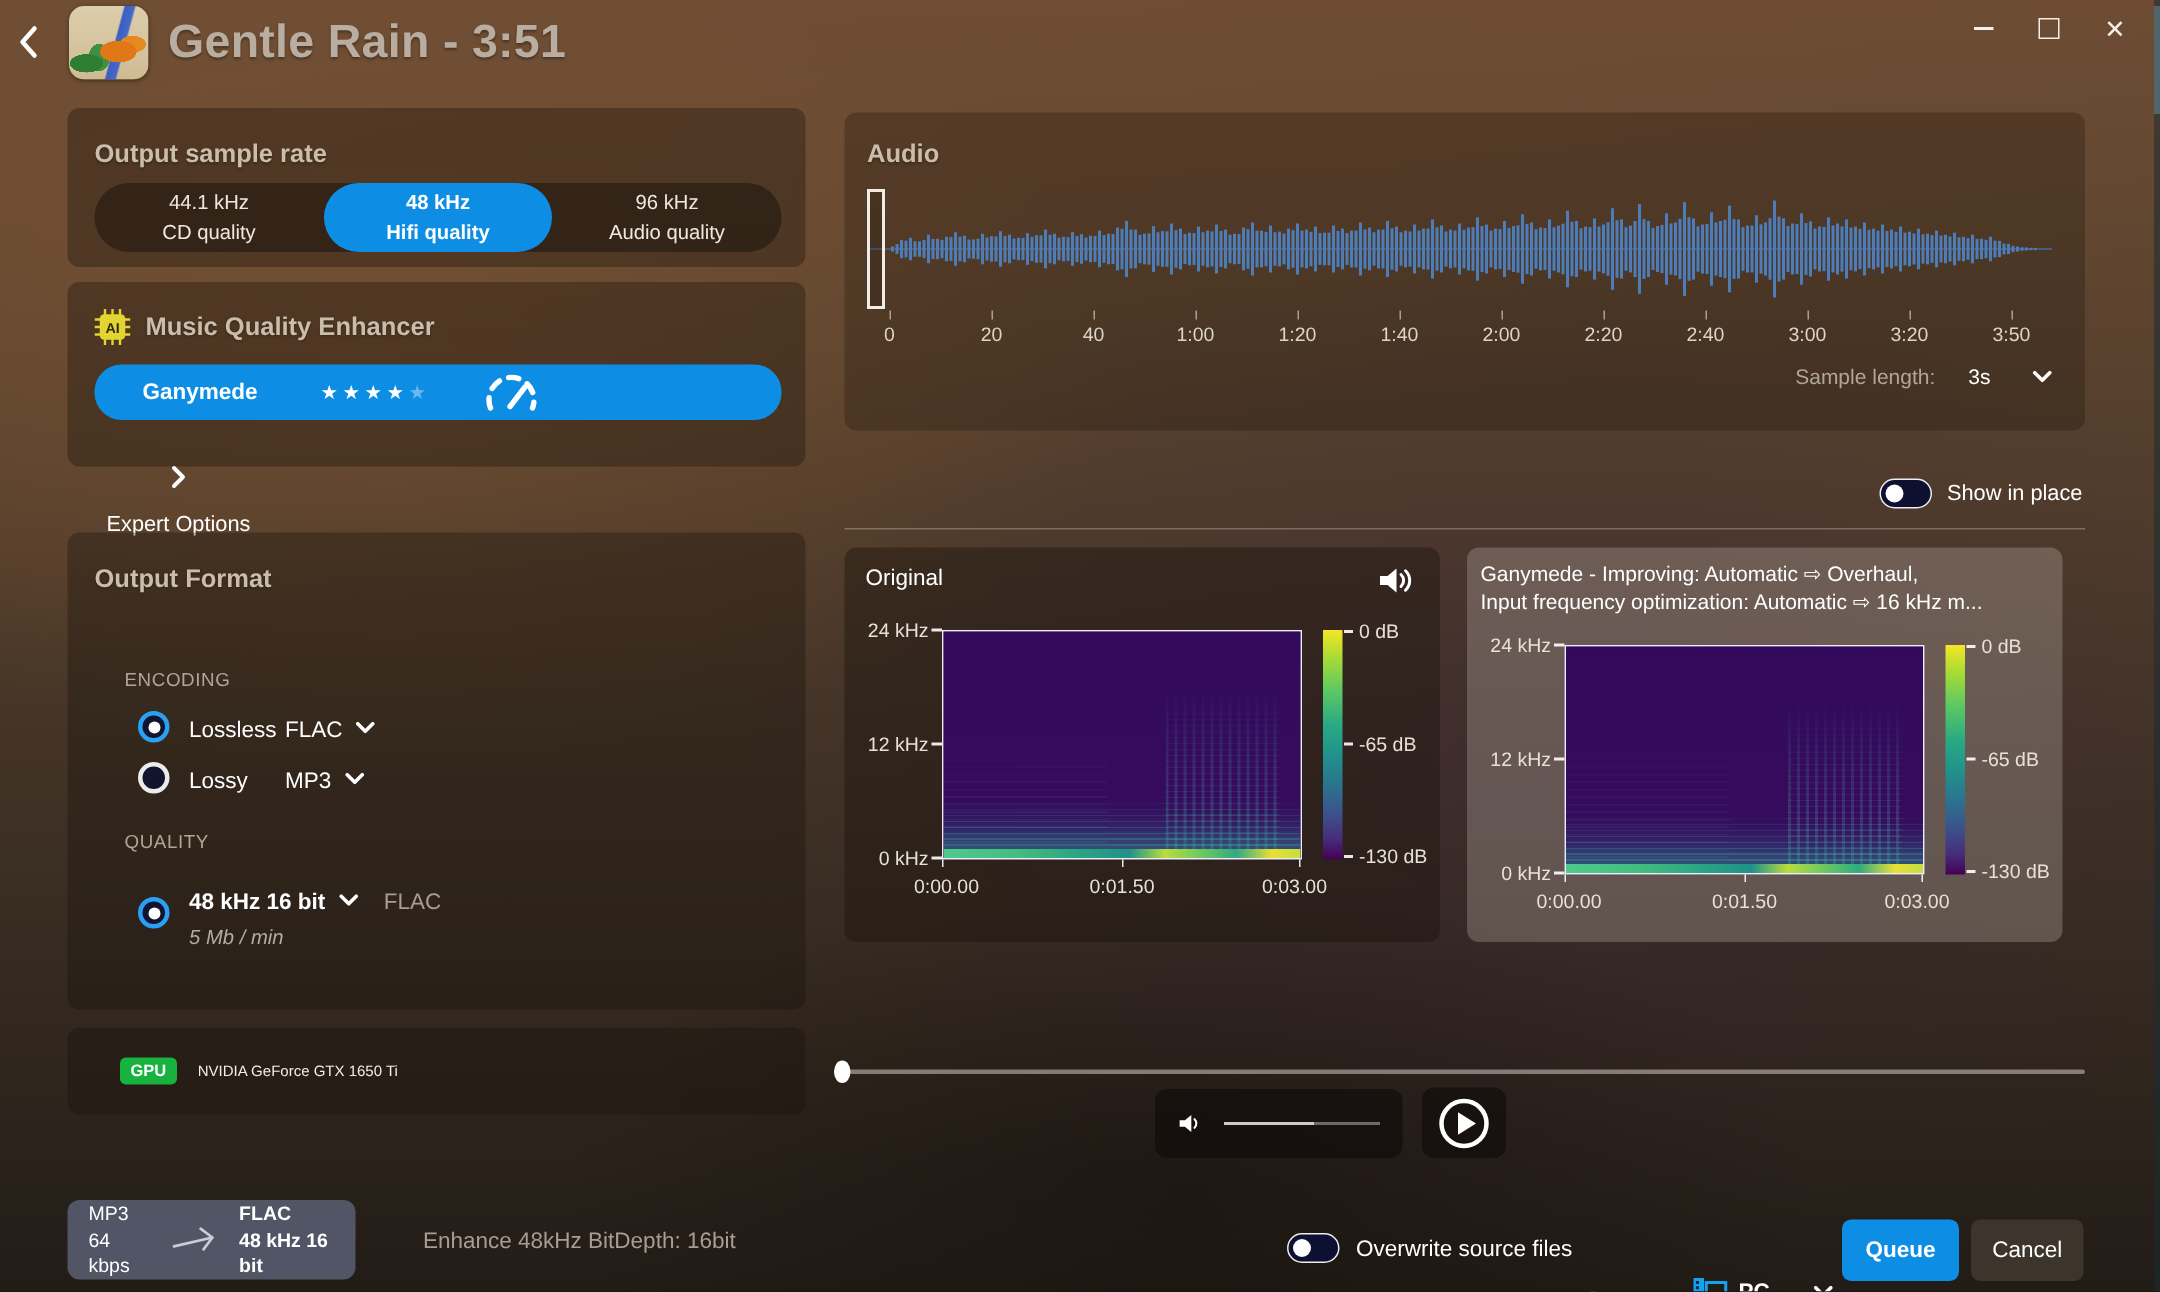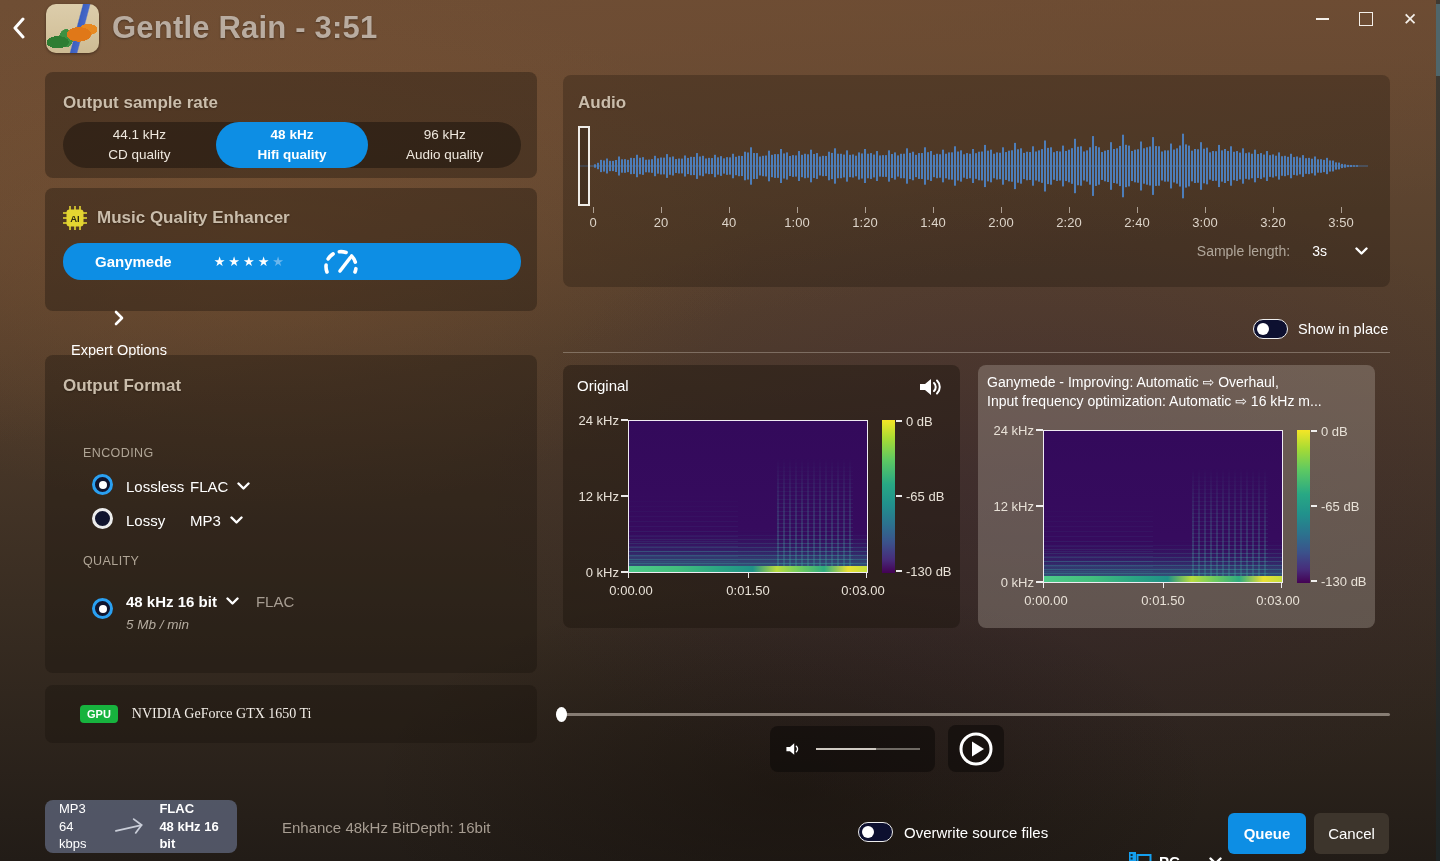--- a/index.html
+++ b/index.html
@@ -79,21 +79,21 @@
   .q-row{position:absolute;display:flex;align-items:flex-start;}
   .q-main{margin-left:13px;}
   .q-line{display:flex;align-items:center;gap:9px;}
   .q-val{font-size:15px;font-weight:bold;color:#fff;}
   .q-codec{font-size:15px;color:#a79d92;margin-left:8px;}
   .q-note{font-size:13.5px;font-style:italic;color:#b5aca0;margin-top:7px;}
 
   .p-gpu{left:45px;top:685px;width:492px;height:58px;display:flex;align-items:center;}
   .gpu-badge{margin-left:35px;background:#17b33e;border-radius:4px;padding:3px 7px;
     font-size:11px;font-weight:bold;color:#fff;}
-  .gpu-name{margin-left:14px;font-size:14px;color:#f2ede7;font-family:Liberation Serif, serif;}
+  .gpu-name{margin-left:14px;font-size:10px;color:#f2ede7;}
 
   .conv-badge{left:45px;top:800px;width:192px;height:53px;border-radius:8px;
     background:rgba(88,93,112,.88);display:flex;align-items:center;}
   .conv-col{display:flex;flex-direction:column;line-height:1.35;}
   .conv-from{margin-left:14px;}
   .conv-from .a{font-size:13px;color:#fff;}
   .conv-from .b{font-size:13px;color:#fff;}
   .conv-to{margin-left:12px;}
   .conv-to .a,.conv-to .b{font-size:13px;font-weight:bold;color:#fff;}
   .conv-arrow{margin-left:10px;}

